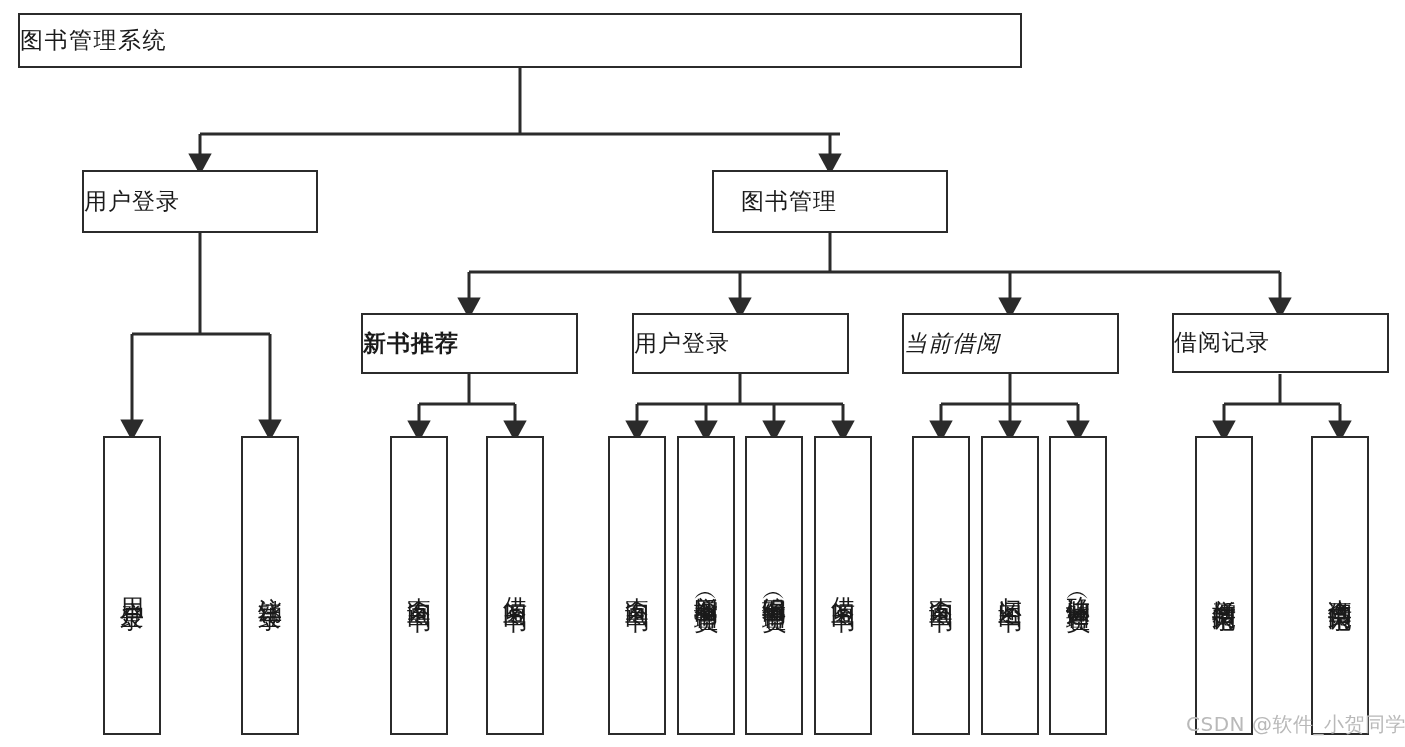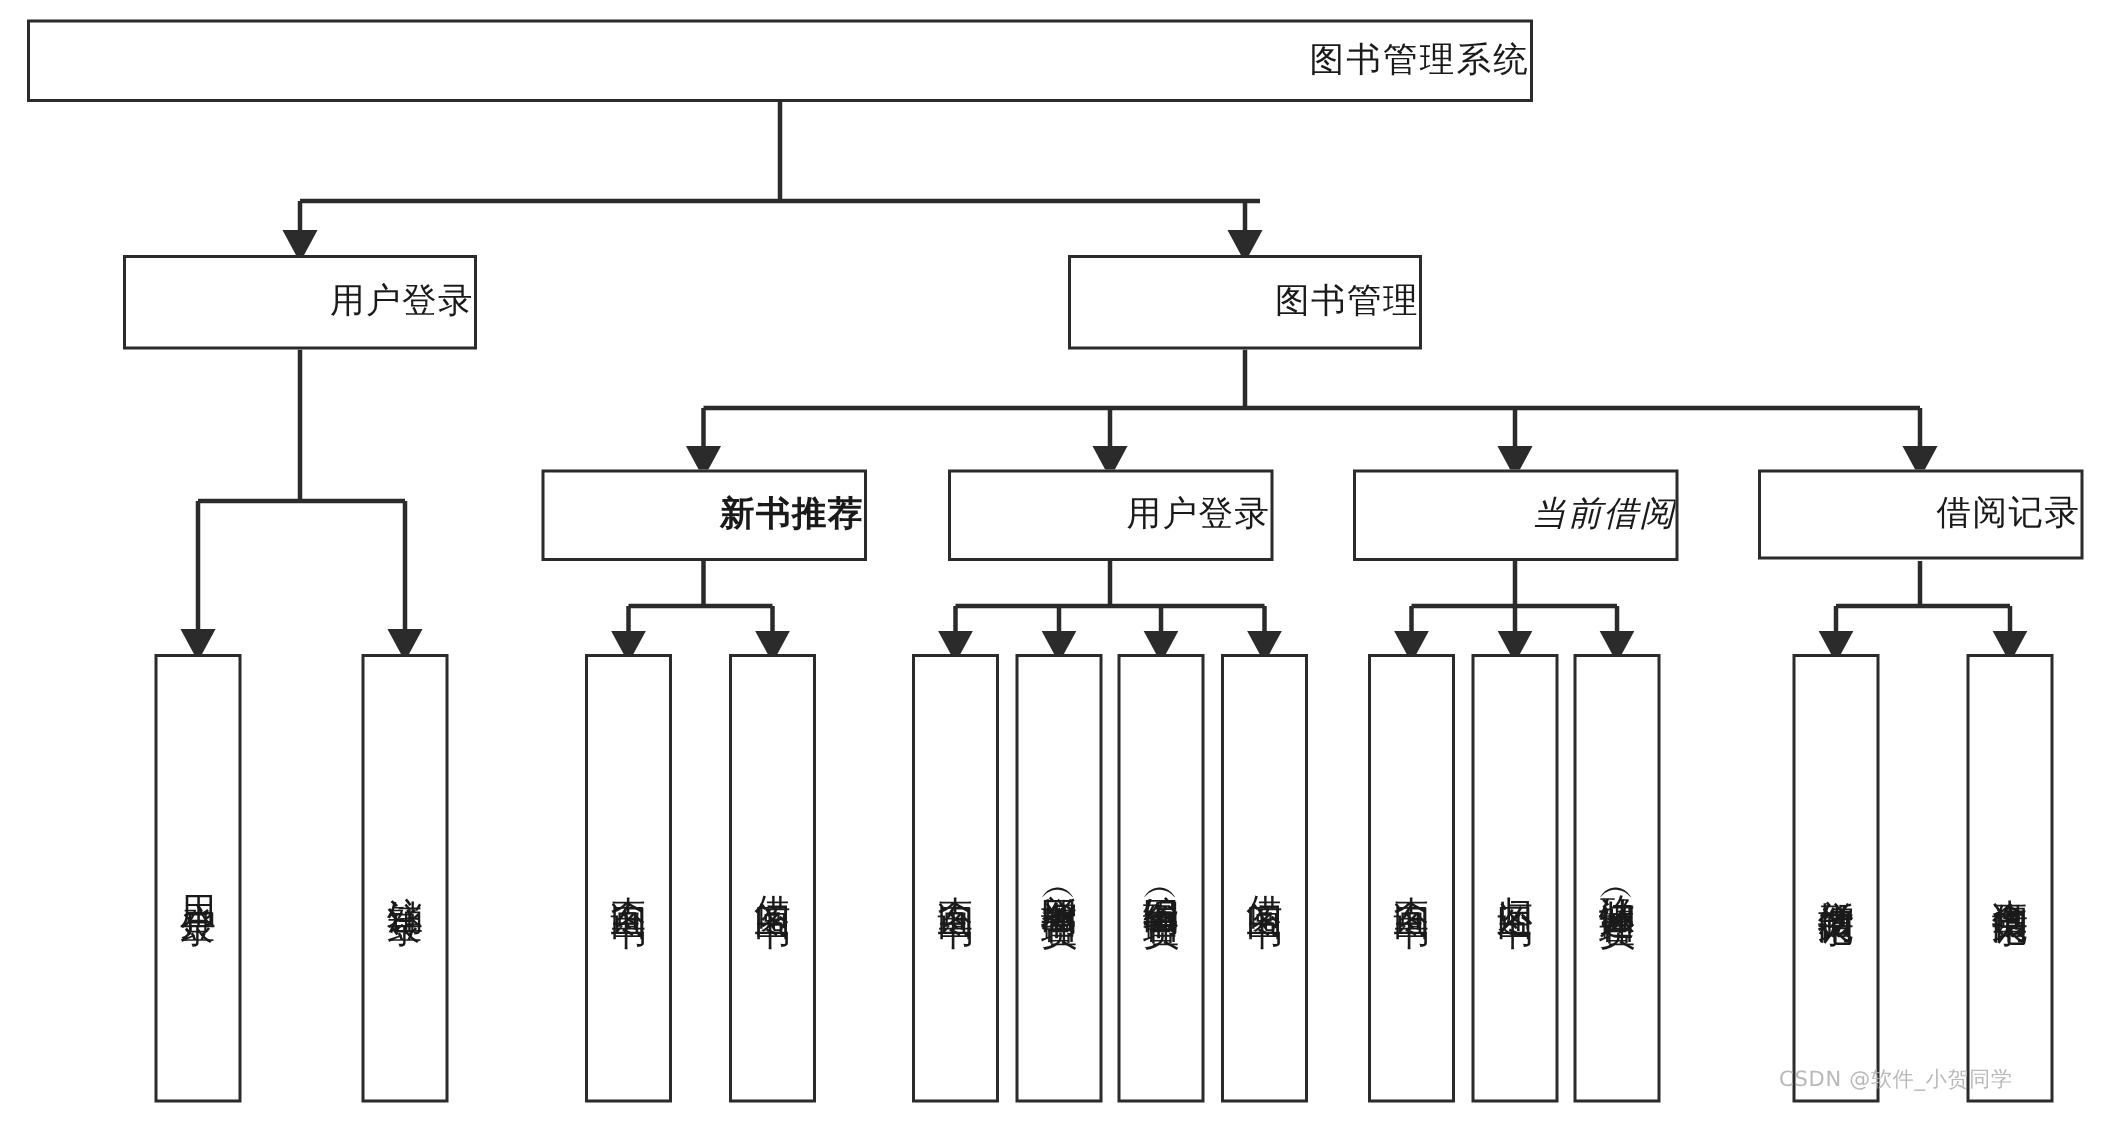--- a/index.html
+++ b/index.html
@@ -26,21 +26,21 @@
     height: 747px;
     pointer-events: none;
   }
   .node {
     position: absolute;
     box-sizing: border-box;
     background: #ffffff;
     border: 2px solid #2b2b2b;
     display: flex;
     align-items: center;
-    justify-content: flex-end;
+    justify-content: flex-start;
     overflow: hidden;
   }
   .node .label {
     color: #1a1a1a;
     text-align: center;
     line-height: 1.18;
     white-space: pre-line;
   }
   
   .node.horiz .label {
@@ -63,21 +63,21 @@
     letter-spacing: 4px;
     line-height: 1;
   }
   .node.vert.tall .label {
     letter-spacing: 2px;
   }
   .watermark {
     position: absolute;
     left: 1186px;
     top: 711px;
-    font-size: 14px;
+    font-size: 20px;
     color: #b9b9b9;
     letter-spacing: 0.5px;
     white-space: nowrap;
     user-select: none;
   }
 </style>
 </head>
 <body>
 
 <div id="diagram-root">
@@ -133,21 +133,21 @@
   </svg>
 
   <div class="node horiz root" style="left:18px; top:13px; width:1004px; height:55px;">
     <span class="label">图书管理系统</span>
   </div>
 
   <div class="node horiz" style="left:82px; top:170px; width:236px; height:63px;">
     <span class="label">用户登录</span>
   </div>
 
-  <div class="node horiz" style="left:712px; top:170px; width:236px; height:63px;">
+  <div class="node horiz" style="left:712px; top:170px; width:236px; height:63px;padding-left:27px;">
     <span class="label">图书管理</span>
   </div>
 
   <div class="node horiz" style="left:361px; top:313px; width:217px; height:61px;font-weight:bold;">
     <span class="label">新书推荐</span>
   </div>
 
   <div class="node horiz" style="left:632px; top:313px; width:217px; height:61px;">
     <span class="label">用户登录</span>
   </div>

